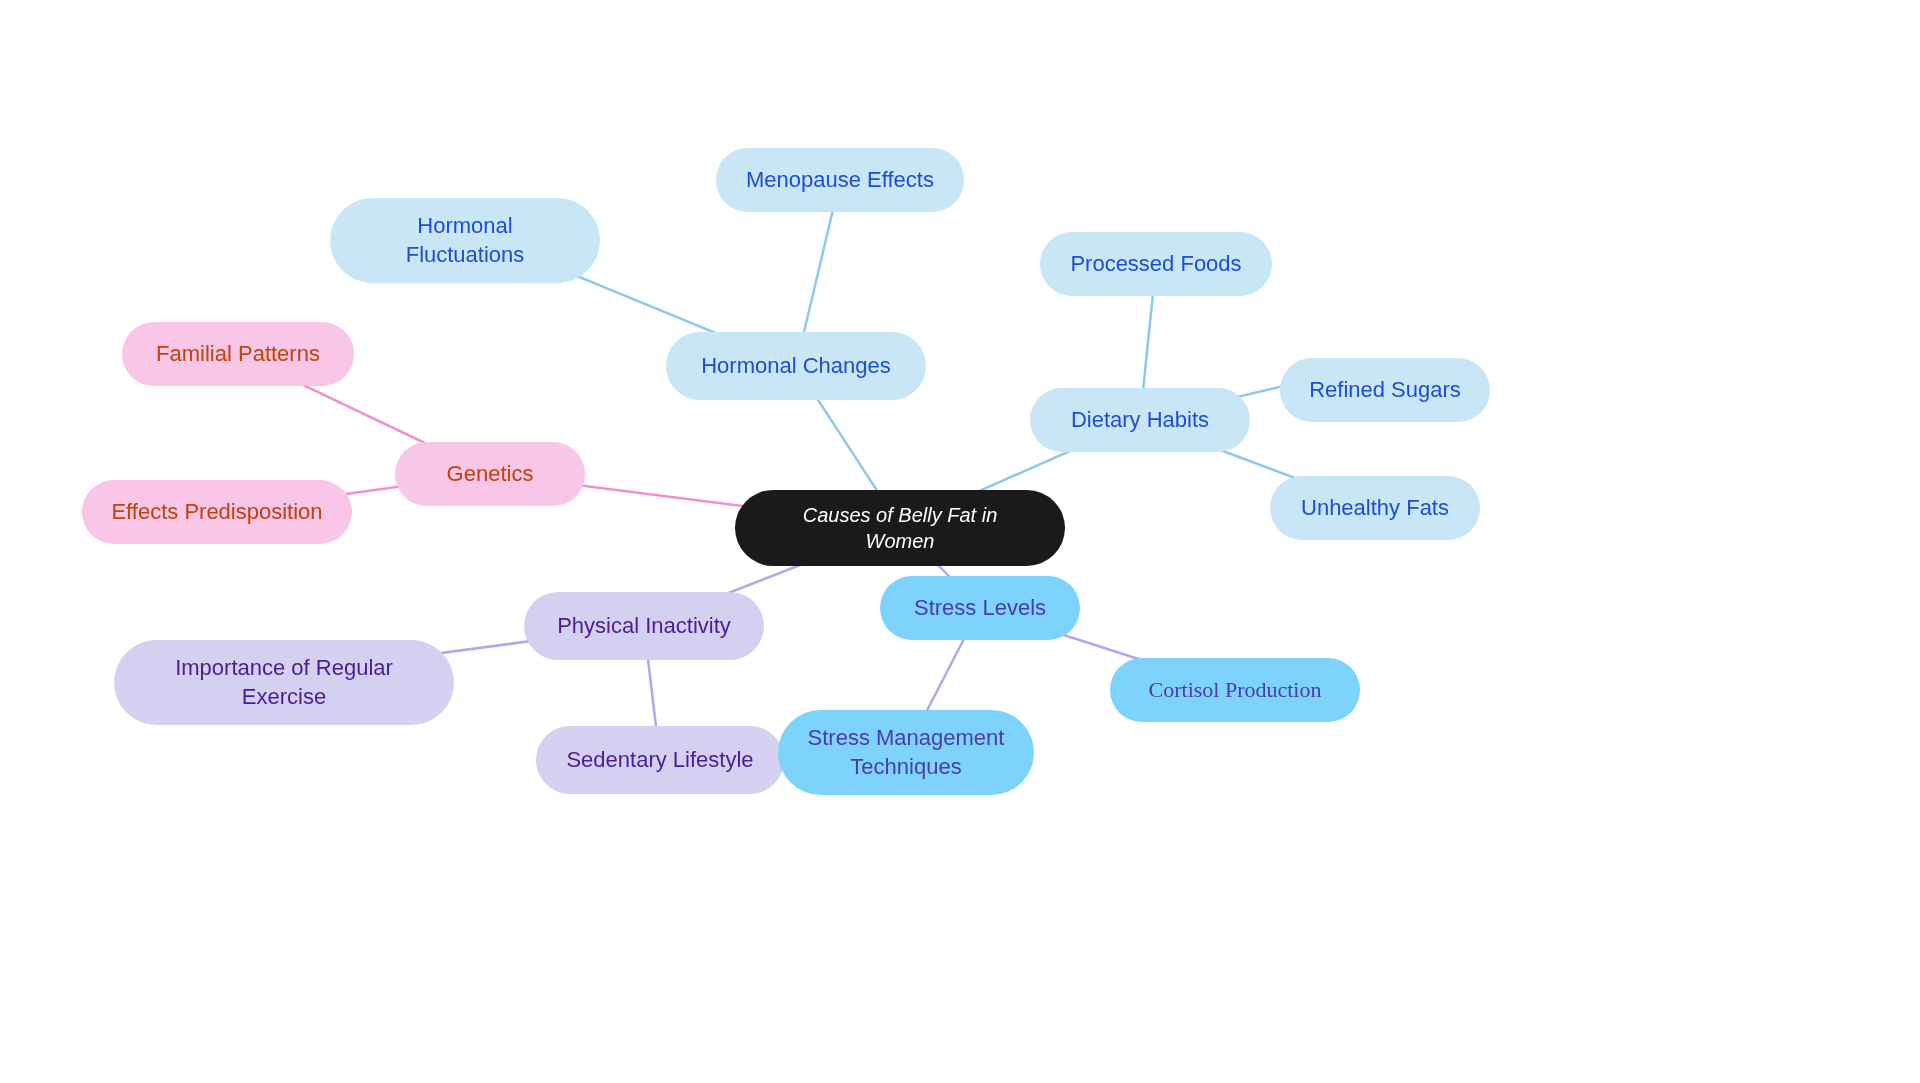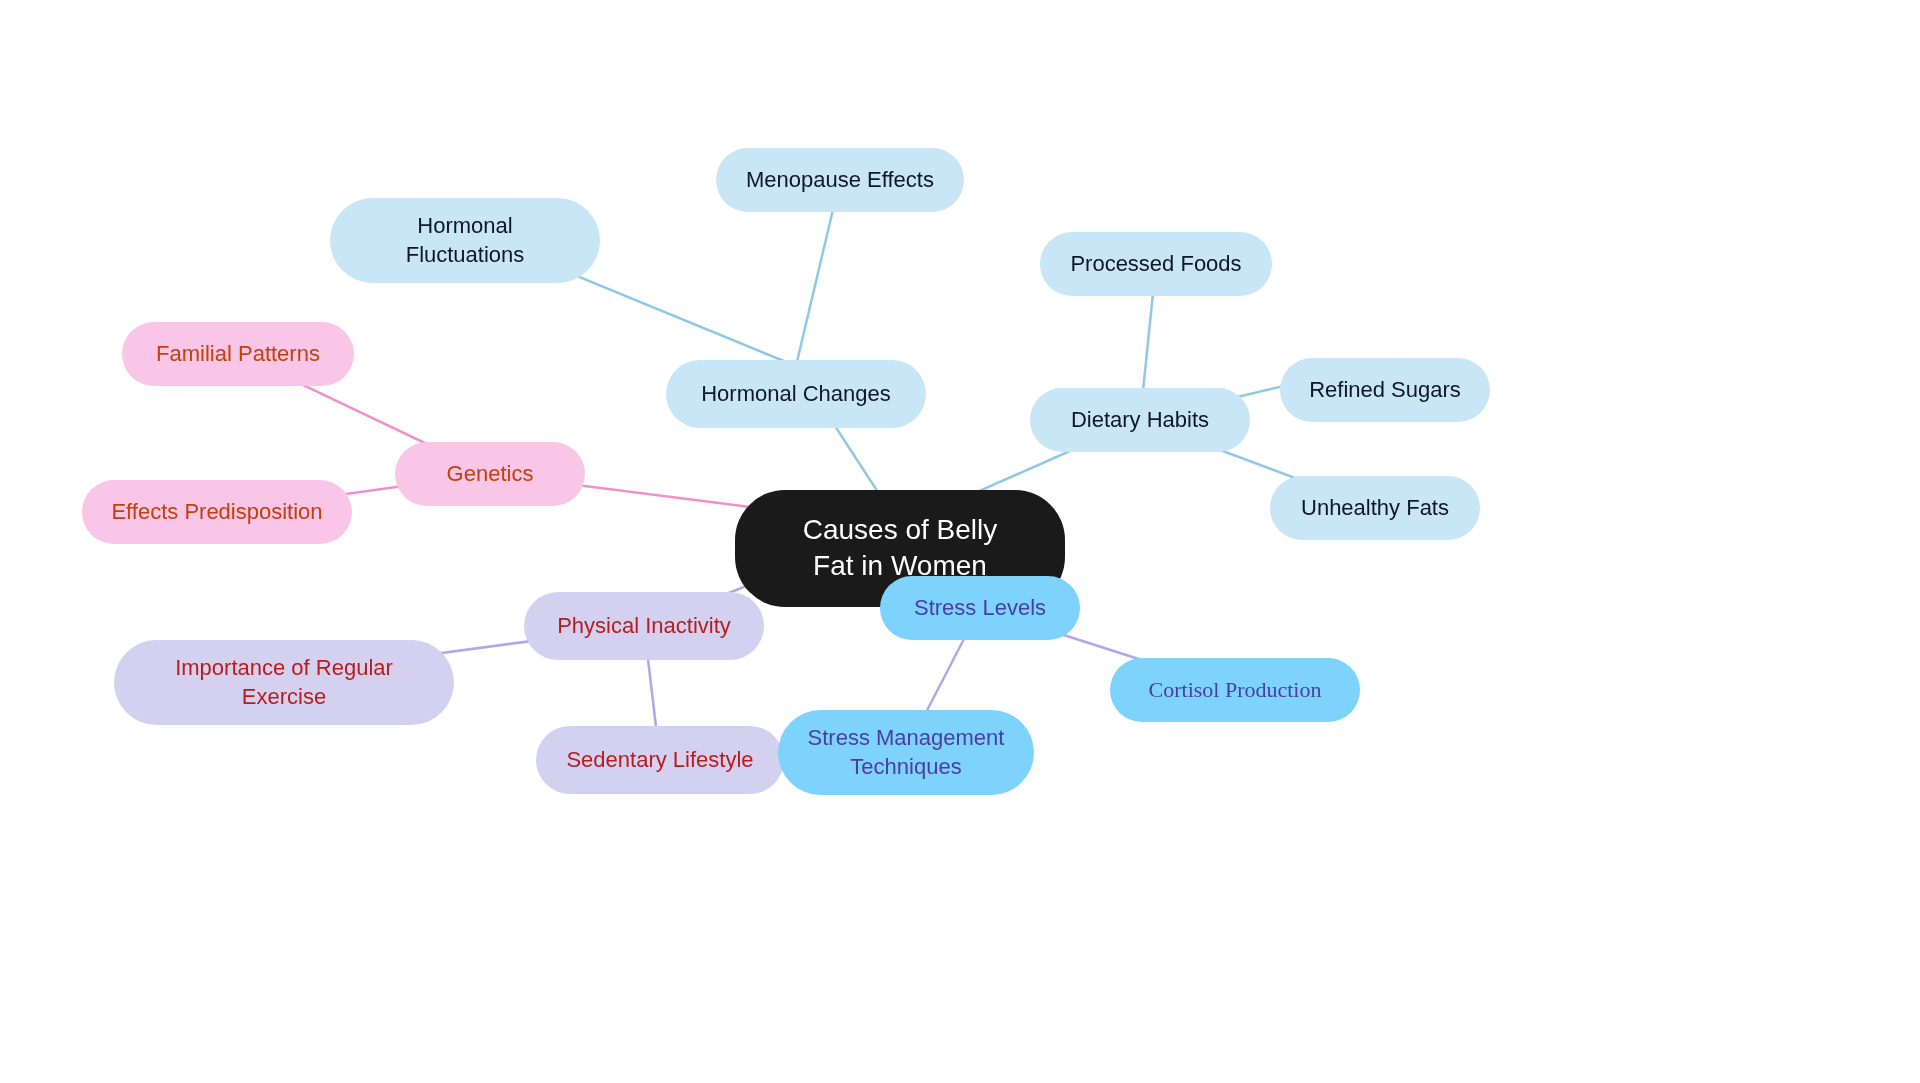--- a/index.html
+++ b/index.html
@@ -28,36 +28,37 @@
       text-align: center;
       z-index: 1;
       padding: 14px 28px;
       font-size: 22px;
       font-weight: 500;
       line-height: 1.3;
     }
     .node-center {
       background: #1a1a1a;
       color: #ffffff;
-      font-size: 28px;
+      font-size: 20px;
       font-weight: 500;
       border-radius: 50px;
-      padding: 22px 48px;
+      padding: 12px 48px;
+      font-style: italic;
     }
     .node-blue {
       background: #c8e6f5;
-      color: #0f172a;
+      color: #1d4ed8;
     }
     .node-pink {
       background: #f9c6e8;
       color: #c2410c;
     }
     .node-purple {
       background: #d4d0f0;
-      color: #b91c1c;
+      color: #4c1d95;
     }
     .node-lavender {
       background: #7dd3fc;
       color: #4a3da8;
     }
   </style>
 </head>
 <body>
 
 <svg id="connections">
@@ -74,21 +75,21 @@
     <line x1="900" y1="526" x2="644" y2="626" stroke="#b0a8e8" stroke-width="2.5"></line>
     <line x1="644" y1="626" x2="284" y2="674" stroke="#b0a8e8" stroke-width="2.5"></line>
     <line x1="644" y1="626" x2="660" y2="760" stroke="#b0a8e8" stroke-width="2.5"></line>
     <line x1="900" y1="526" x2="980" y2="608" stroke="#b0a8e8" stroke-width="2.5"></line>
     <line x1="980" y1="608" x2="906" y2="751" stroke="#b0a8e8" stroke-width="2.5"></line>
     <line x1="980" y1="608" x2="1235" y2="690" stroke="#b0a8e8" stroke-width="2.5"></line>
   </svg>
 
 <div id="nodes-container">
     <div class="node node-center" style="left: 735px; top: 490px; width: 330px; min-height: 72px;">Causes of Belly Fat in Women</div>
-    <div class="node node-blue" style="left: 666px; top: 332px; width: 260px; min-height: 68px; margin-top: 28px;">Hormonal Changes</div>
+    <div class="node node-blue" style="left: 666px; top: 332px; width: 260px; min-height: 68px;">Hormonal Changes</div>
     <div class="node node-blue" style="left: 716px; top: 148px; width: 248px; min-height: 64px;">Menopause Effects</div>
     <div class="node node-blue" style="left: 330px; top: 198px; width: 270px; min-height: 64px;">Hormonal Fluctuations</div>
     <div class="node node-pink" style="left: 395px; top: 442px; width: 190px; min-height: 64px;">Genetics</div>
     <div class="node node-pink" style="left: 122px; top: 322px; width: 232px; min-height: 64px;">Familial Patterns</div>
     <div class="node node-pink" style="left: 82px; top: 480px; width: 270px; min-height: 64px;">Effects Predisposition</div>
     <div class="node node-blue" style="left: 1030px; top: 388px; width: 220px; min-height: 64px;">Dietary Habits</div>
     <div class="node node-blue" style="left: 1040px; top: 232px; width: 232px; min-height: 64px;">Processed Foods</div>
     <div class="node node-blue" style="left: 1280px; top: 330px; width: 210px; min-height: 64px; margin-top: 28px;">Refined Sugars</div>
     <div class="node node-blue" style="left: 1270px; top: 476px; width: 210px; min-height: 64px;">Unhealthy Fats</div>
     <div class="node node-purple" style="left: 524px; top: 592px; width: 240px; min-height: 68px;">Physical Inactivity</div>

